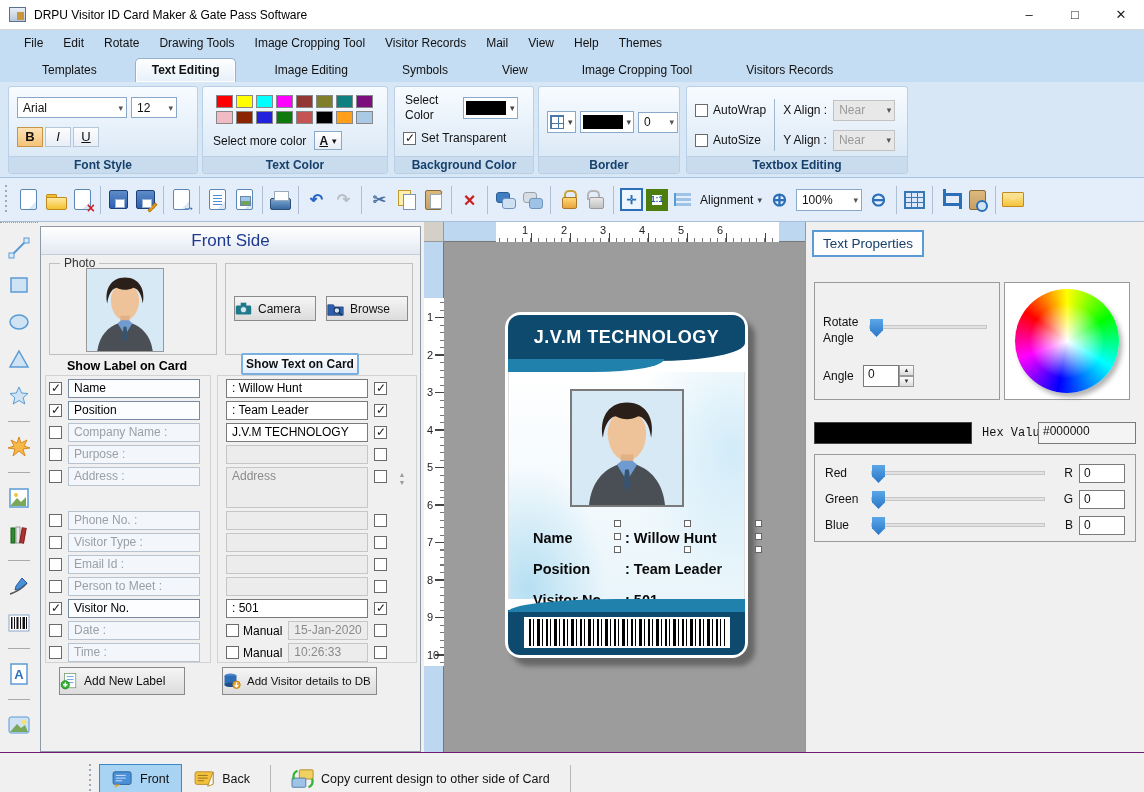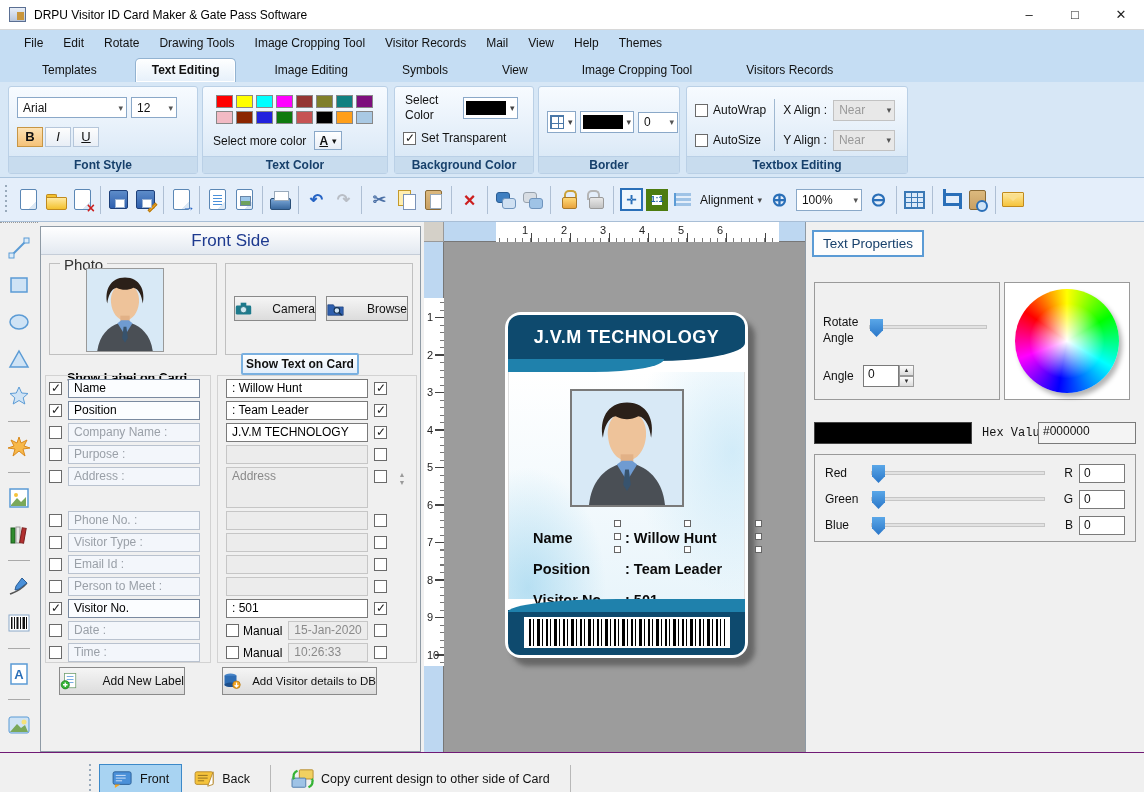--- a/index.html
+++ b/index.html
@@ -94,23 +94,23 @@
   .zoom-combo { width:66px; height:22px; margin:0 3px; }
 
   
   .drawbar { position:absolute; left:0; top:222px; width:38px; height:530px; background:#f0f0f0; border-top:1px dotted #999; display:flex; flex-direction:column; align-items:center; padding-top:12px; }
   .dtool { width:26px; height:26px; margin-bottom:11px; display:flex; align-items:center; justify-content:center; }
   .dsep { width:22px; height:1px; background:#aaa; margin:1px 0 12px; }
 
   .left-panel { position:absolute; left:40px; top:226px; width:381px; height:526px; background:#f0f0f0; border:1px solid #8e9aa5; }
   .lp-title { height:28px; background:linear-gradient(#ffffff,#e3e9f1); border-bottom:1px solid #c5cdd8; color:#1e3a8f; font-size:17px; text-align:center; line-height:28px; }
   .groupbox { position:absolute; border:1px solid #c0c0c0; background:#f0f0f0; }
-  .gb-caption { position:absolute; top:-8px; left:10px; background:#f0f0f0; padding:0 4px; font-size:15px; color:#333; }
+  .gb-caption { position:absolute; top:-8px; left:10px; background:#f0f0f0; padding:0 4px; font-size:12px; color:#333; }
   .photo-frame { position:absolute; left:36px; top:4px; width:78px; height:84px; border:1px solid #999; background:#d8e9f6; overflow:hidden; }
-  .btn { display:inline-flex; align-items:center; justify-content:space-between; background:linear-gradient(#f5f5f5,#dcdcdc); border:1px solid #8a8a8a; font-size:12px; color:#111; }
+  .btn { display:inline-flex; align-items:center; justify-content:flex-start; gap:6px; background:linear-gradient(#f5f5f5,#dcdcdc); border:1px solid #8a8a8a; font-size:12px; color:#111; }
   .heading { font-weight:bold; font-size:12.5px; color:#000; }
   .show-text-box { position:absolute; left:200px; top:126px; width:118px; height:22px; background:linear-gradient(#feffff,#e4eefa); border:2px solid #7ab0e0; border-radius:2px; text-align:center; line-height:18px; font-weight:bold; font-size:12px; }
   #rows { position:absolute; left:8px; top:152px; width:366px; }
   .frow { display:flex; align-items:center; margin-bottom:3px; height:19px; }
   .frow.tall { height:41px; align-items:flex-start; }
   .frow.tall .cb { margin-top:3px; }
   .lbox { width:132px; height:19px; margin-left:6px; background:#f3f6fb; border:1px solid #b9c2cf; padding:1px 5px; font-size:12px; color:#9aa0a8; overflow:hidden; white-space:nowrap; }
   .lbox.on { background:#fbfdff; border-color:#7a8aa0; color:#000; }
   .varea { display:flex; align-items:center; margin-left:26px; width:142px; flex:none; }
   .frow.tall .varea { align-items:flex-start; }
@@ -521,21 +521,21 @@
       <button class="btn" style="position:absolute;left:100px;top:32px;width:82px;height:25px;" data-name="browse-button">
         <svg width="17" height="14" viewBox="0 0 24 20" data-name="browse-icon">
             <path d="M1 4 h8 l2 3 h12 v12 h-22 z" fill="#2e5fae" stroke="#1d3f79"></path>
             <circle cx="14" cy="12" r="4" fill="#cfe4f7" stroke="#16314f" stroke-width="1.5"></circle>
             <path d="M17 15 L21 19" stroke="#16314f" stroke-width="2"></path>
           </svg>
         <span data-name="browse-button-label">Browse</span>
       </button>
     </div>
 
-    <div class="heading" style="position:absolute;left:26px;top:132px;margin-top:12px;" data-name="show-label-heading">Show Label on Card</div>
+    <div class="heading" style="position:absolute;left:26px;top:132px;" data-name="show-label-heading">Show Label on Card</div>
     <div class="show-text-box" data-name="show-text-on-card-button">Show Text on Card</div>
 
     <div class="groupbox" style="left:4px;top:148px;width:166px;height:288px;border-color:#d2d2d2;background:none;" data-name="label-column-frame"></div>
     <div class="groupbox" style="left:176px;top:148px;width:200px;height:288px;border-color:#d2d2d2;background:none;" data-name="text-column-frame"></div>
 
     <div id="rows" data-name="field-rows">
         <div class="frow" data-name="field-row">
           <span class="cb checked" data-name="checkbox"></span>
           <div class="lbox on" data-name="label-field">Name</div>
           <div class="varea">

